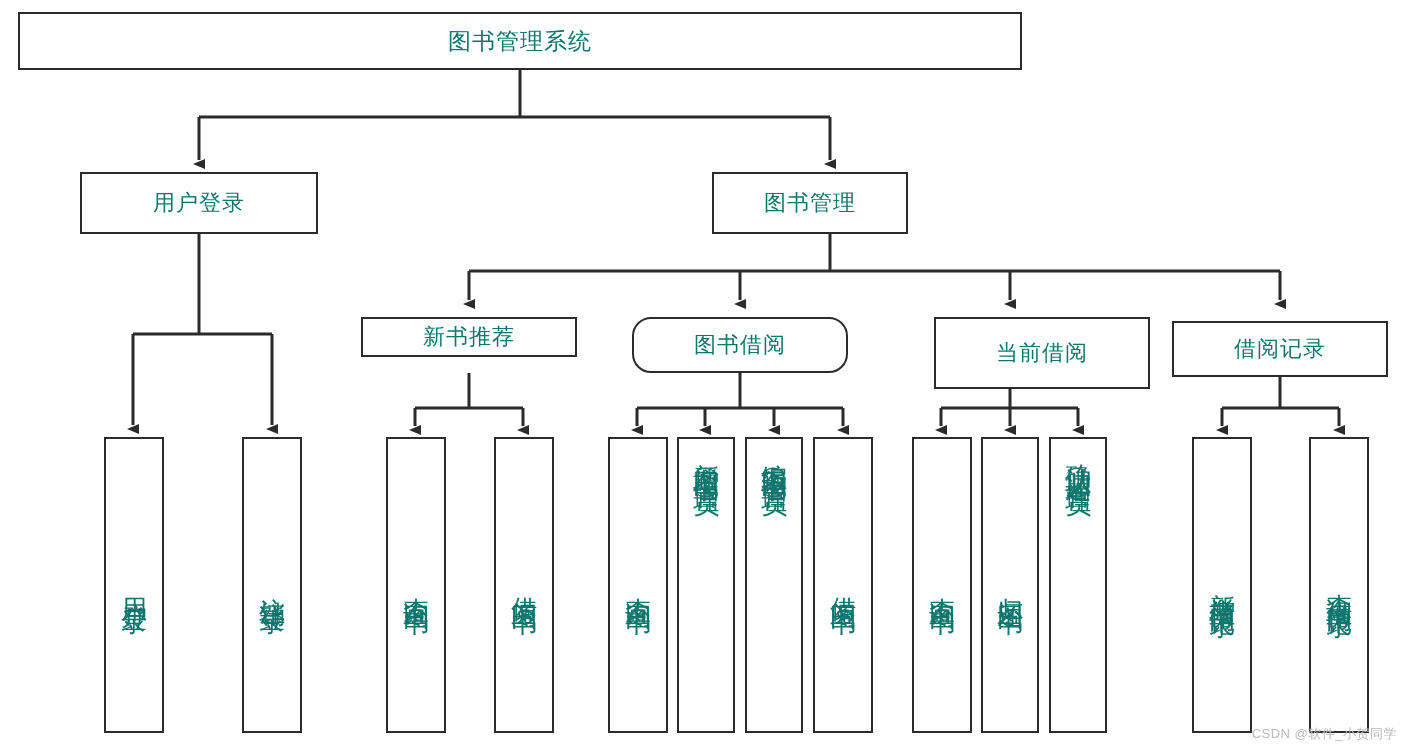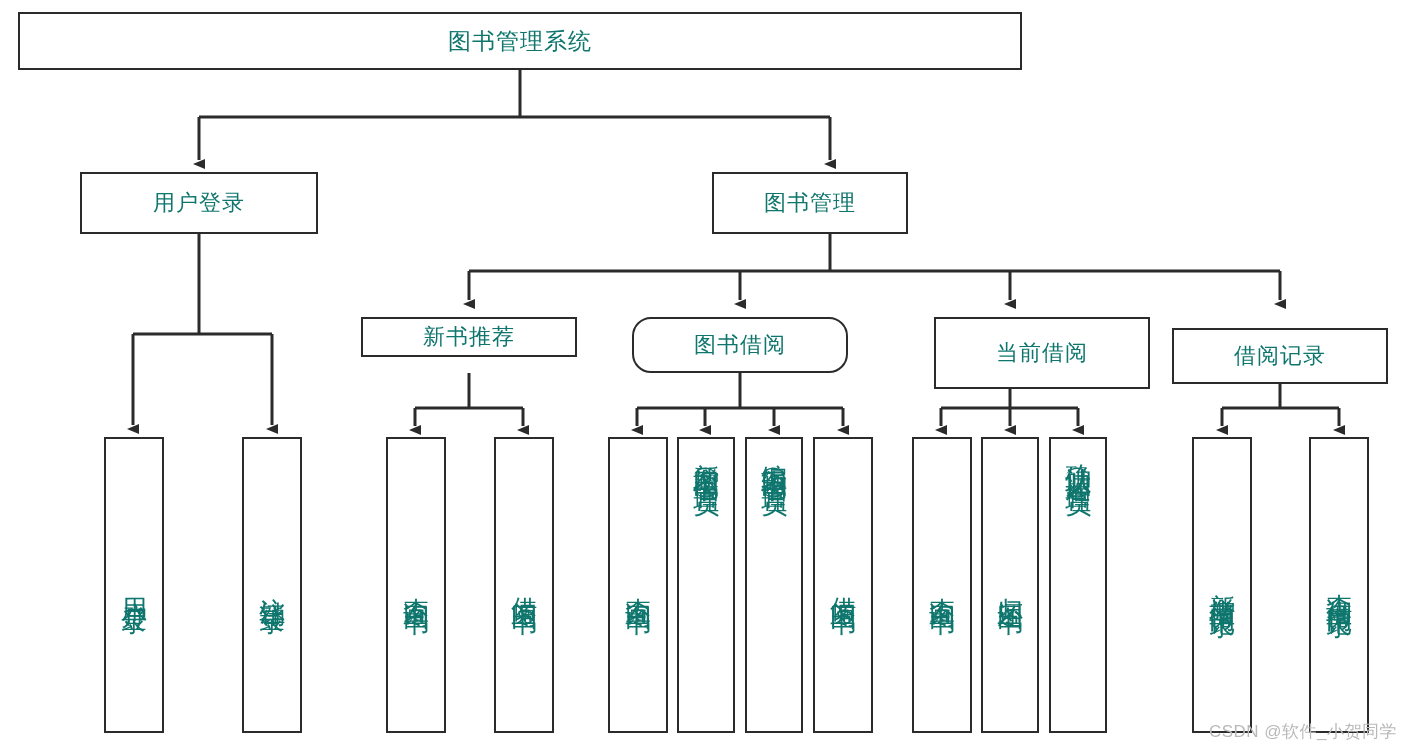--- a/index.html
+++ b/index.html
@@ -60,21 +60,21 @@
     width: 1405px;
     height: 747px;
     pointer-events: none;
   }
 
   
   .watermark {
     position: absolute;
     right: 8px;
     bottom: 4px;
-    font-size: 17px;
+    font-size: 13px;
     color: #b9b9b9;
     white-space: nowrap;
     letter-spacing: 0.5px;
   }
 </style>
 </head>
 <body>
 
 <div id="canvas">
 
@@ -136,21 +136,21 @@
   <div class="node node-h" style="left:80px; top:172px; width:238px; height:62px;">用户登录</div>
 
   <div class="node node-h" style="left:712px; top:172px; width:196px; height:62px;">图书管理</div>
 
   <div class="node node-h" style="left:361px; top:317px; width:216px; height:40px;">新书推荐</div>
 
   <div class="node node-h" style="left:632px; top:317px; width:216px; height:56px;border-radius:19px;">图书借阅</div>
 
   <div class="node node-h" style="left:902px; top:317px; width:216px; height:72px;margin-left:32px;">当前借阅</div>
 
-  <div class="node node-h" style="left:1172px; top:328px; width:216px; height:56px;">借阅记录</div>
+  <div class="node node-h" style="left:1172px; top:321px; width:216px; height:56px;">借阅记录</div>
 
   <div class="node node-v v-center" style="left:104px; top:437px; width:60px; height:296px;">用户登录</div>
 
   <div class="node node-v v-center" style="left:242px; top:437px; width:60px; height:296px;">注销登录</div>
 
   <div class="node node-v v-center" style="left:386px; top:437px; width:60px; height:296px;">查询图书</div>
 
   <div class="node node-v v-center" style="left:494px; top:437px; width:60px; height:296px;">借阅图书</div>
 
   <div class="node node-v v-center" style="left:608px; top:437px; width:60px; height:296px;">查询图书</div>

